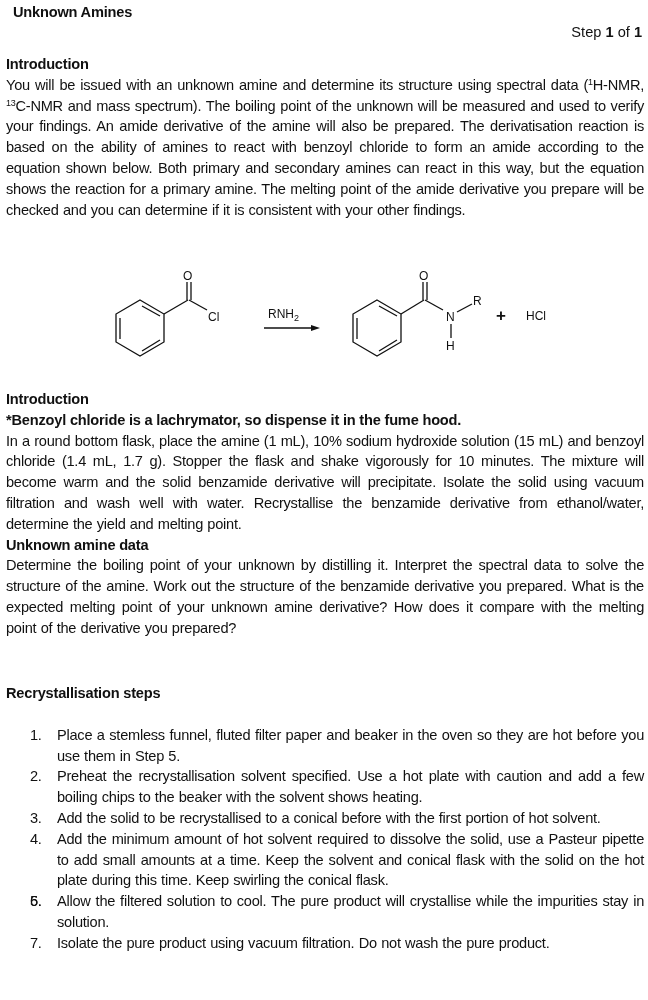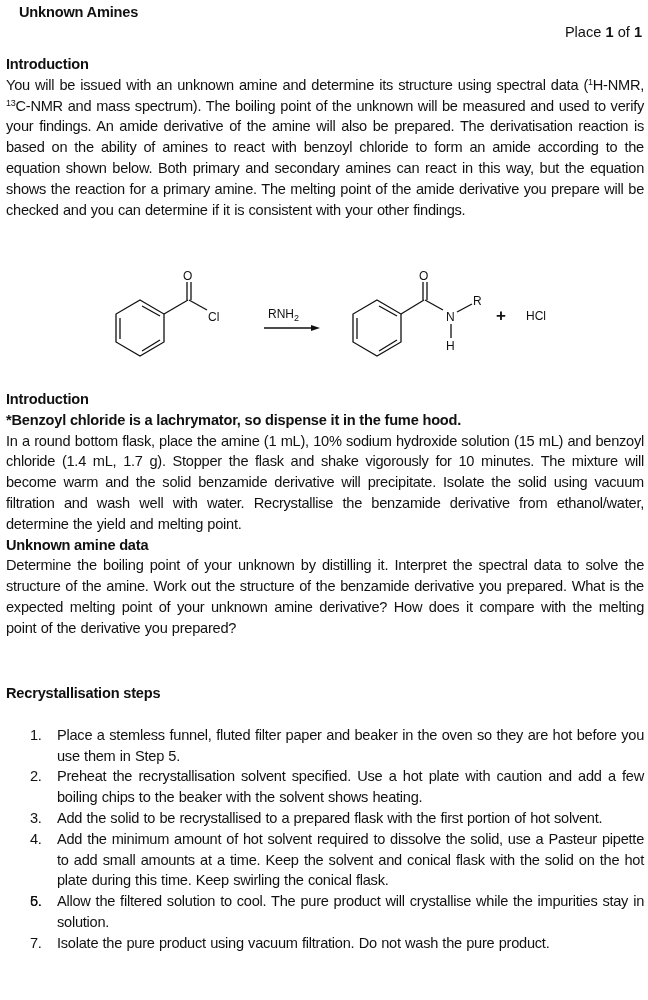--- a/index.html
+++ b/index.html
@@ -2,42 +2,42 @@
 <html><head>
 <meta charset="utf-8">
 <style>
   html, body { margin: 0; padding: 0; background: #ffffff; }
   body {
     width: 648px; height: 1000px; overflow: hidden; position: relative;
     font-family: "Liberation Sans", "DejaVu Sans", sans-serif;
     color: #111; font-size: 14.6px; line-height: 20.8px;
   }
   .page { position: absolute; left: 6px; top: 0; width: 638px; }
-  .doc-title { position: absolute; left: 13px; top: 2px; font-weight: bold; letter-spacing: -0.2px; }
+  .doc-title { position: absolute; left: 7px; top: 2px; font-weight: bold; letter-spacing: -0.2px; }
   .page-num { position: absolute; right: 2px; top: 22px; }
   .page-num b { font-weight: bold; }
   .sec { position: absolute; left: 0; width: 638px; }
   .heading { font-weight: bold; letter-spacing: -0.2px; }
   .para { text-align: justify; letter-spacing: -0.25px; word-spacing: 0.5px; }
   sup { font-size: 9px; line-height: 0; vertical-align: 5px; }
   .scheme { position: absolute; left: 100px; top: 258px; width: 480px; height: 120px; }
   .scheme svg { display: block; }
   .steps { margin: 0; padding: 0; list-style: none; }
   .steps li { position: relative; padding-left: 51px; text-align: justify; letter-spacing: -0.25px; word-spacing: 0.5px; }
   .steps .num { position: absolute; left: 24px; top: 0; }
 </style>
 </head>
 <body>
 
 <div class="page">
 
   <div class="doc-title">Unknown Amines</div>
 
   <div class="page-num">
-    <span>Place</span>
+    <span>Step</span>
     <b>1</b>
     <span>of</span>
     <b>1</b>
   </div>
 
   <div class="sec" style="top:54px;">
     <div class="heading">Introduction</div>
     <div class="para"><span>You will be issued with an unknown amine and determine its structure using spectral data (</span><sup>1</sup><span>H-NMR, </span><sup>13</sup><span>C-NMR and mass spectrum).  The boiling point of the unknown will be measured and used to verify your findings.  An amide derivative of the amine will also be prepared.  The derivatisation reaction is based on the ability of amines to react with benzoyl chloride to form an amide according to the equation shown below.  Both primary and secondary amines can react in this way, but the equation shows the reaction for a primary amine.  The melting point of the amide derivative you prepare will be checked and you can determine if it is consistent with your other findings.</span></div>
   </div>
 
@@ -91,21 +91,21 @@
     <div class="para">In a round bottom flask, place the amine (1 mL), 10% sodium hydroxide solution (15 mL) and benzoyl chloride (1.4 mL, 1.7 g).  Stopper the flask and shake vigorously for 10 minutes.  The mixture will become warm and the solid benzamide derivative will precipitate.  Isolate the solid using vacuum filtration and wash well with water.  Recrystallise the benzamide derivative from ethanol/water, determine the yield and melting point.</div>
     <div class="heading">Unknown amine data</div>
     <div class="para">Determine the boiling point of your unknown by distilling it.  Interpret the spectral data to solve the structure of the amine.  Work out the structure of the benzamide derivative you prepared.  What is the expected melting point of your unknown amine derivative?  How does it compare with the melting point of the derivative you prepared?</div>
   </div>
 
   <div class="sec" style="top:683px;">
     <div class="heading">Recrystallisation steps</div>
     <ol class="steps" style="margin-top:21px;">
       <li><span class="num">1.</span><span>Place a stemless funnel, fluted filter paper and beaker in the oven so they are hot before you use them in Step 5.</span></li>
       <li><span class="num">2.</span><span>Preheat the recrystallisation solvent specified.  Use a hot plate with caution and add a few boiling chips to the beaker with the solvent shows heating.</span></li>
-      <li><span class="num">3.</span><span>Add the solid to be recrystallised to a prepared flask with the first portion of hot solvent.</span></li>
+      <li><span class="num">3.</span><span>Add the solid to be recrystallised to a conical before with the first portion of hot solvent.</span></li>
       <li><span class="num">4.</span><span>Add the minimum amount of hot solvent required to dissolve the solid, use a Pasteur pipette to add small amounts at a time.  Keep the solvent and conical flask with the solid on the hot plate during this time.  Keep swirling the conical flask.</span></li>
       <li><span class="num">5.</span></li>
       <li><span class="num">6.</span><span>Allow the filtered solution to cool.  The pure product will crystallise while the impurities stay in solution.</span></li>
       <li><span class="num">7.</span><span>Isolate the pure product using vacuum filtration.  Do not wash the pure product.</span></li>
     </ol>
   </div>
 
 </div>
 
 </body></html>

